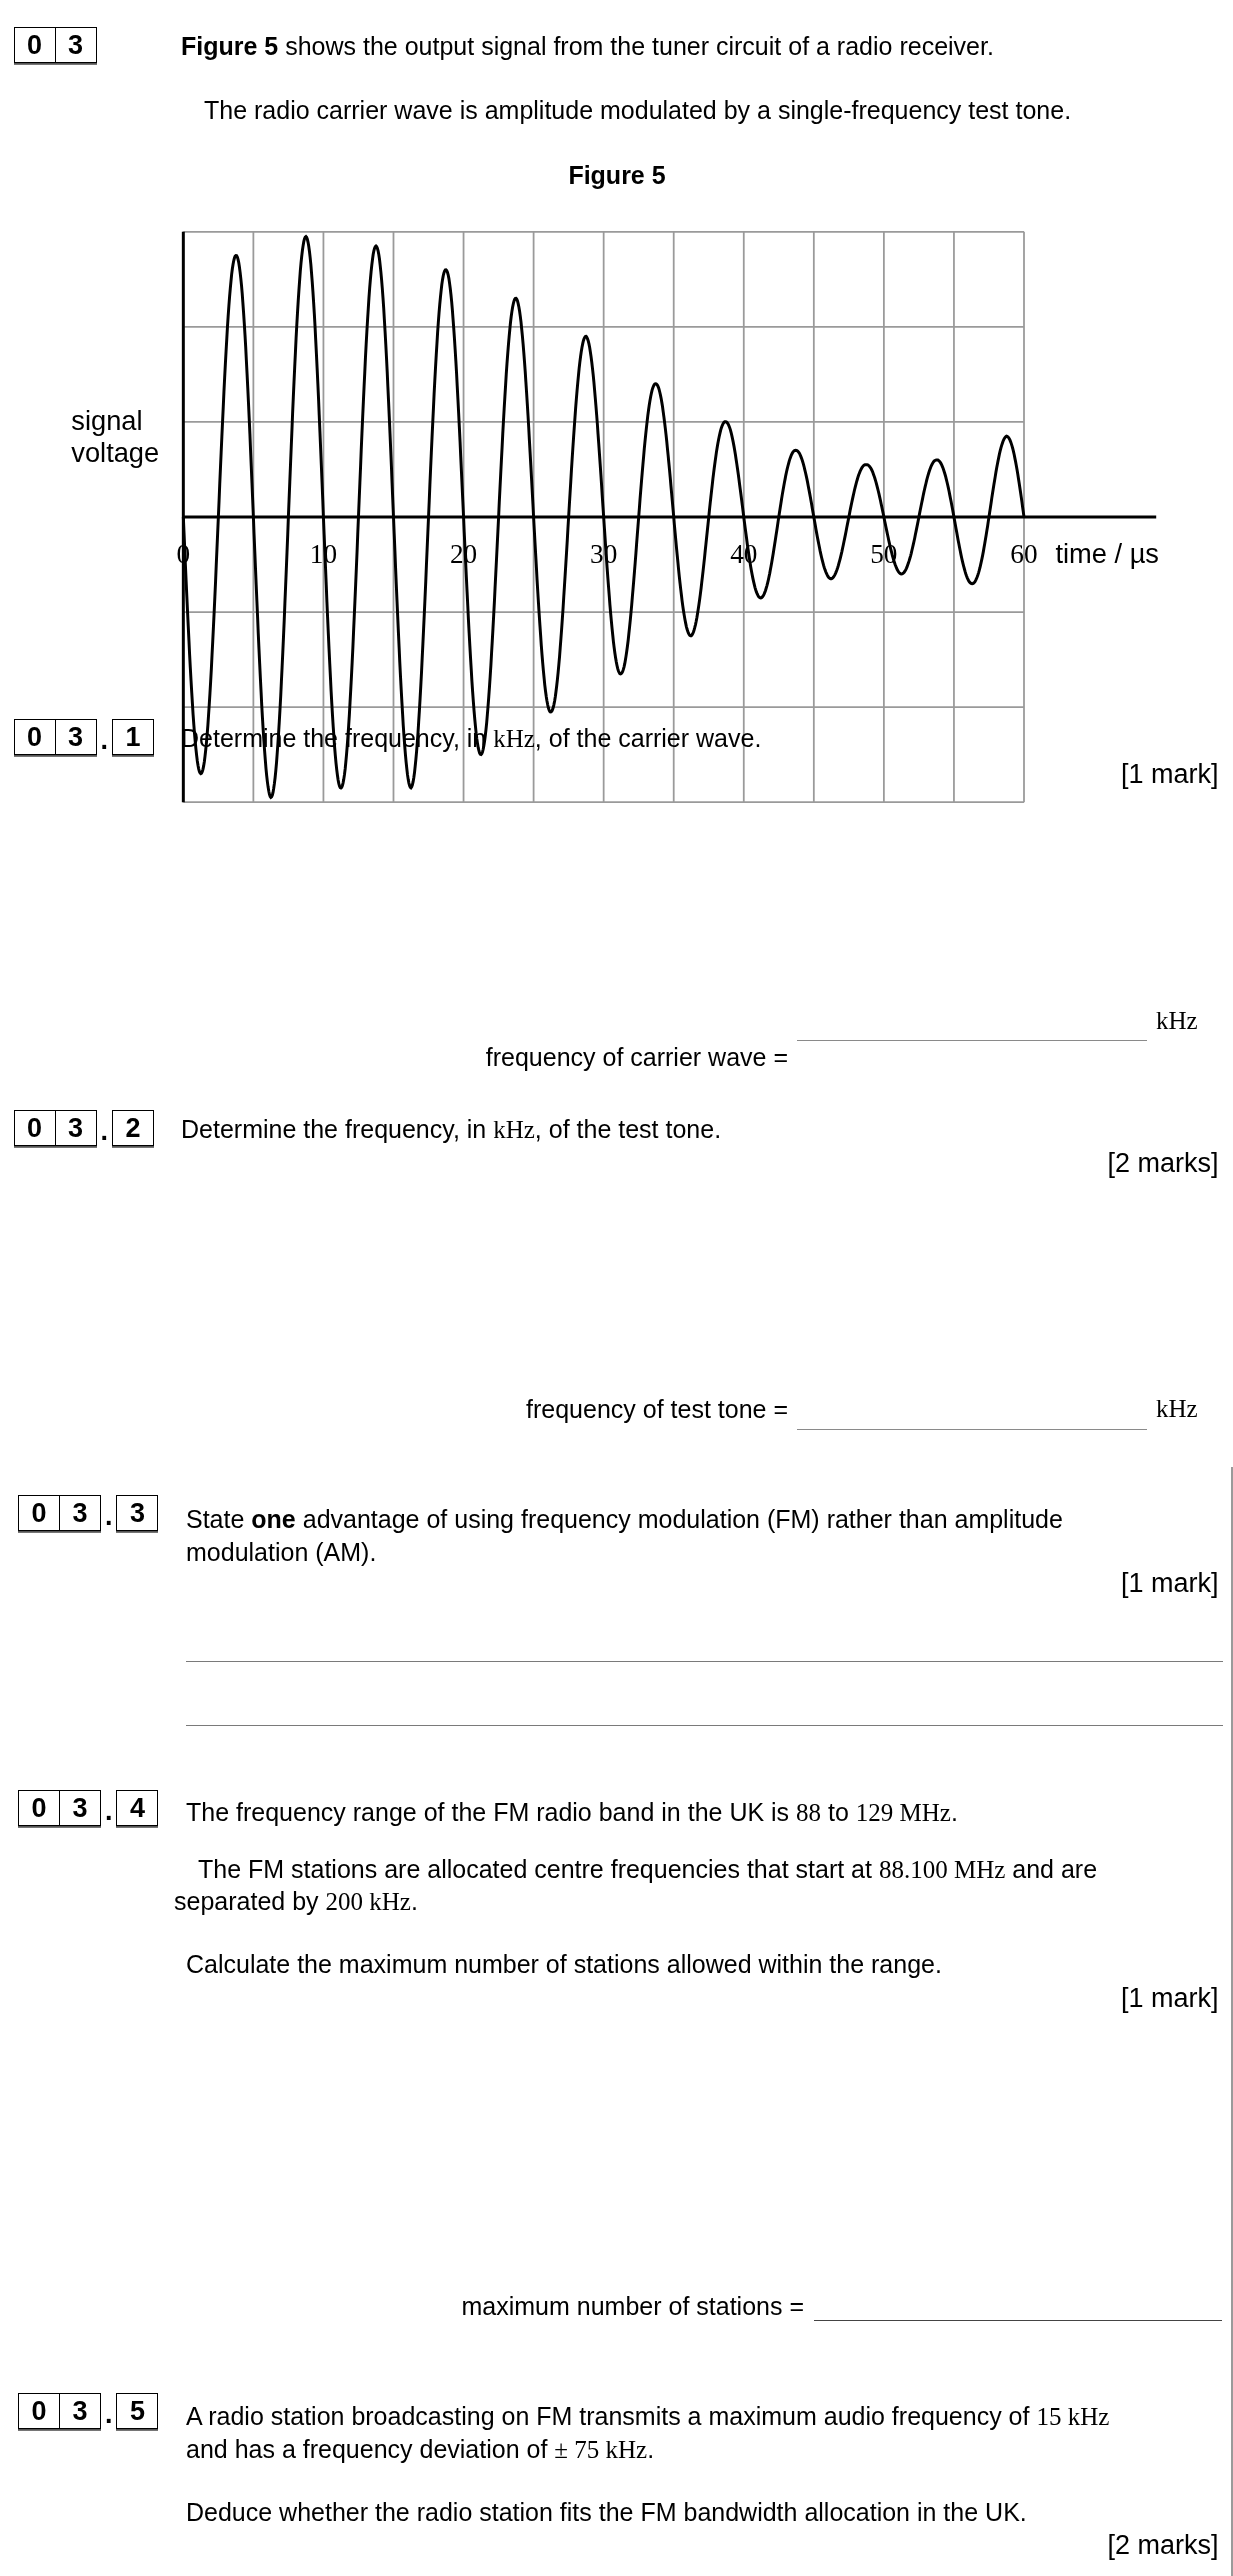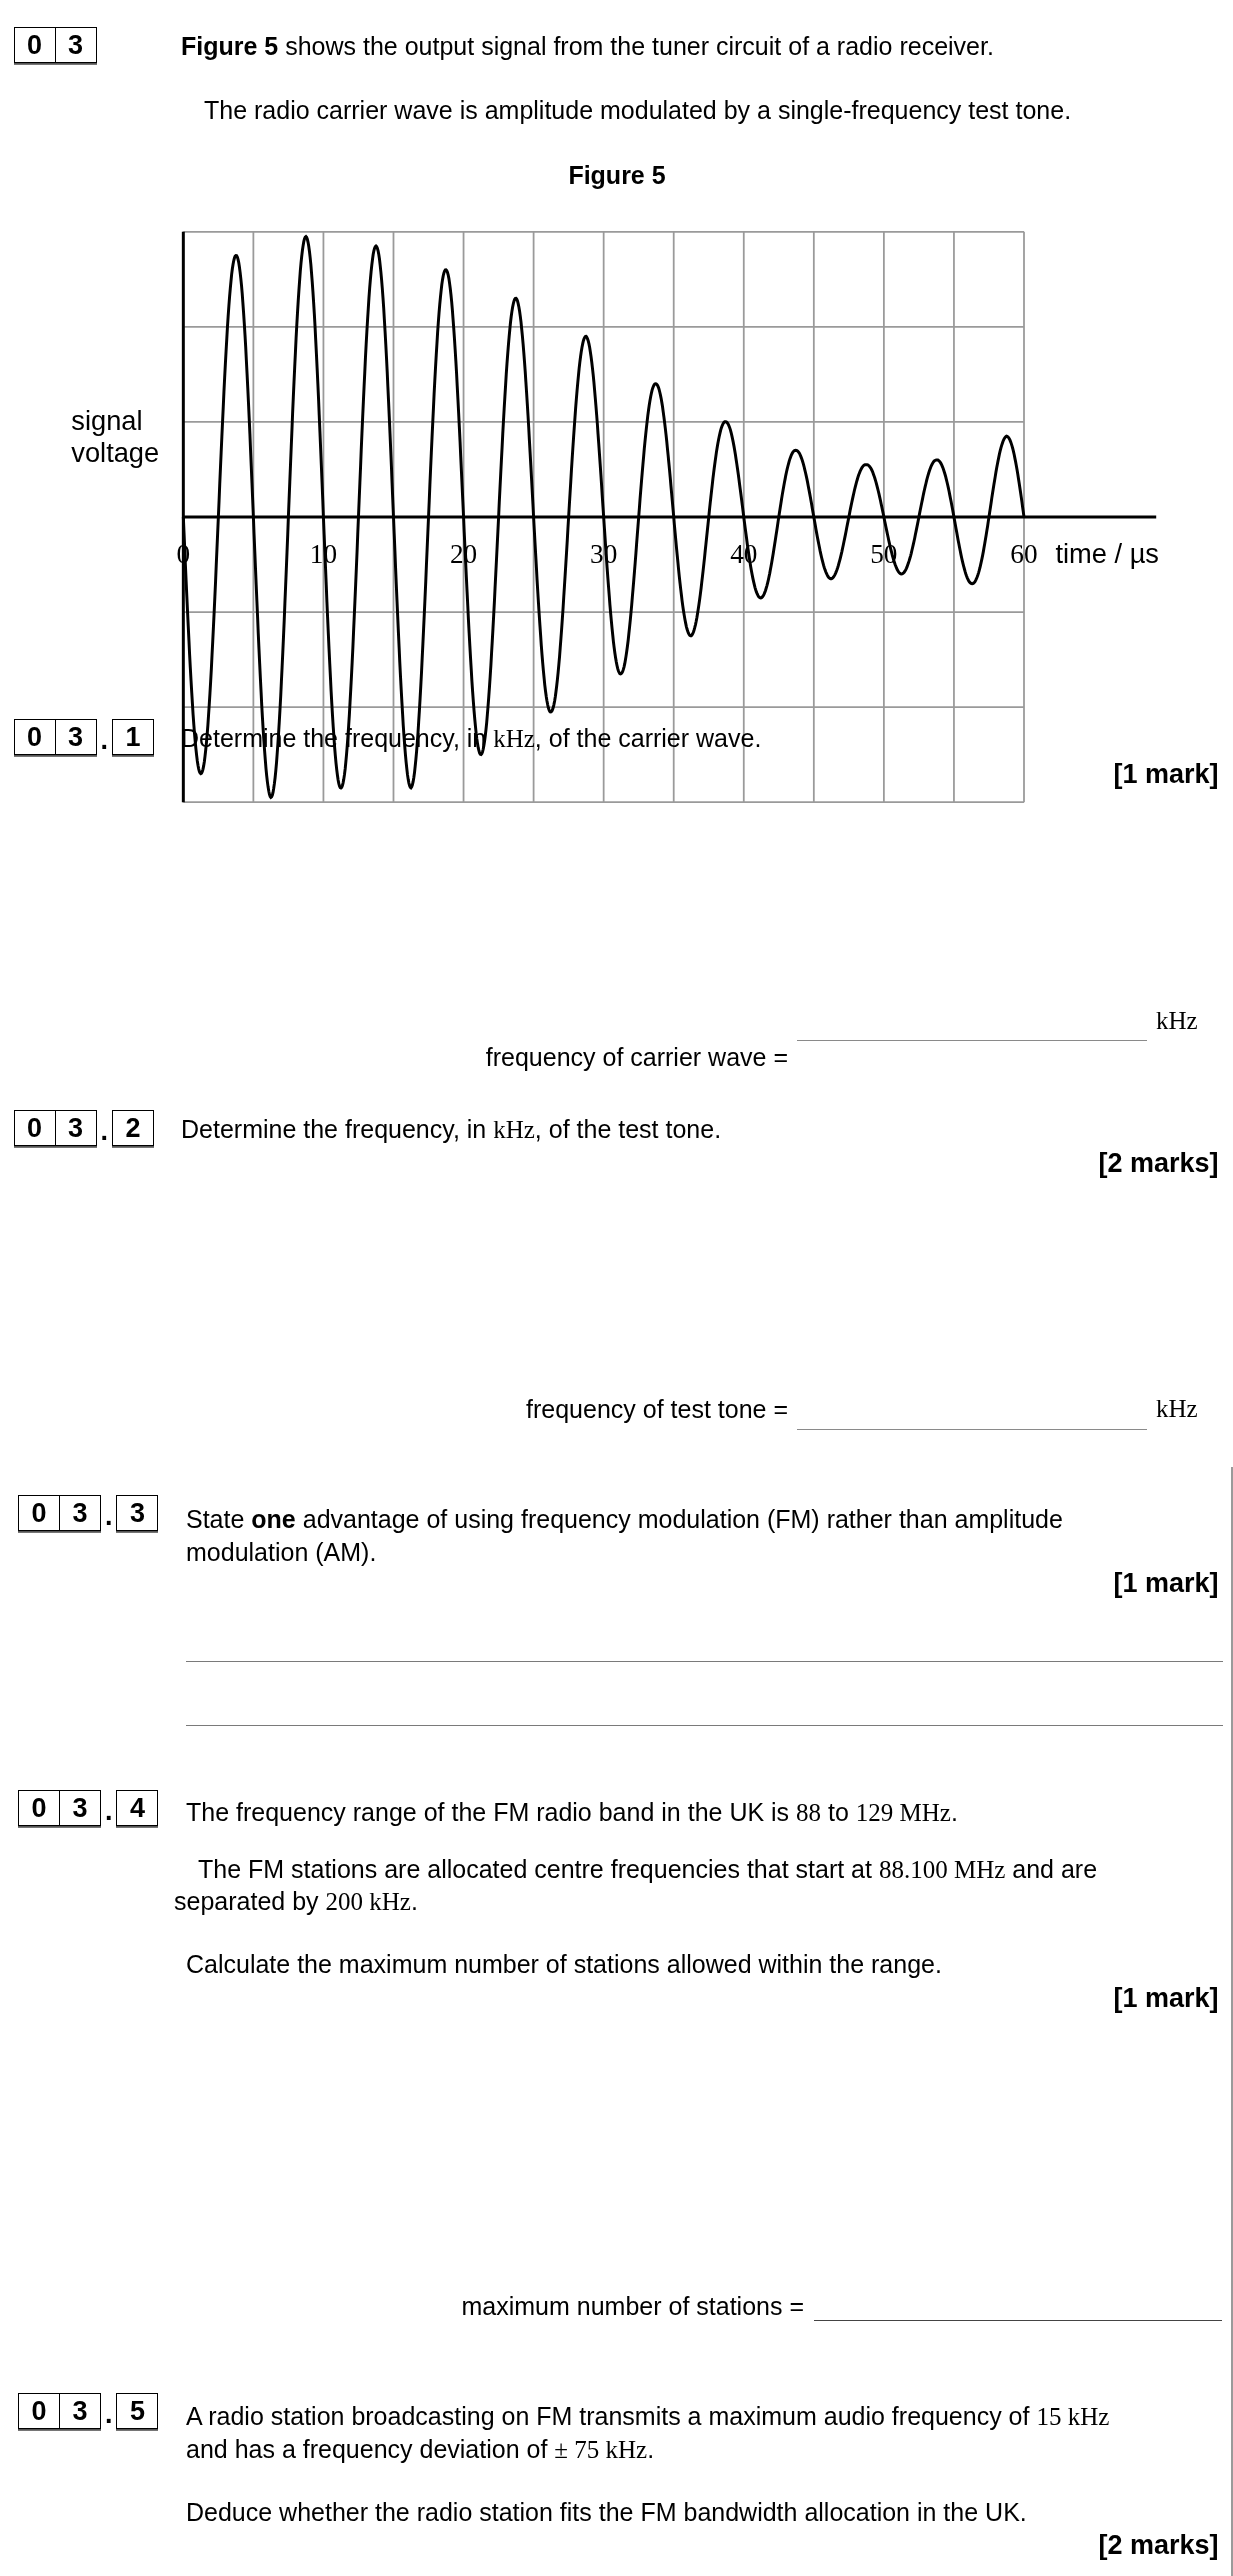--- a/index.html
+++ b/index.html
@@ -8,21 +8,21 @@
   .abs { position:absolute; }
   .txt { font-size:25px; line-height:32px; white-space:nowrap; }
   .serif { font-family:"Liberation Serif", serif; }
   b { font-weight:bold; }
   .qnum { position:absolute; display:flex; align-items:center; height:36px; }
   .qbox { height:34px; border:1.2px solid #000; display:flex; box-shadow:0 1.8px 0 #555; }
   .qcell { width:40px; height:34px; display:flex; align-items:center; justify-content:center;
            font-weight:bold; font-size:27px; }
   .qcell + .qcell { border-left:1.2px solid #000; }
   .qdot { width:15.4px; text-align:center; font-weight:bold; font-size:27px; align-self:flex-end; line-height:30px;}
-  .marks { position:absolute; right:15.4px; font-weight:bold; font-size:27px; line-height:32px; }
+  .marks { position:absolute; right:15.4px; font-weight:normal; font-size:27px; line-height:32px; }
   .ansline { position:absolute; height:0; border-top:1.8px solid #8a8a8a; }
   .writeline { position:absolute; left:186px; width:1037px; height:0; border-top:1.8px solid #7a7a7a; }
   #graph { position:absolute; left:0; top:0; }
 </style>
 </head>
 <body>
 
 <div class="qnum" style="left:13.6px;top:27px;">
   <div class="qbox">
     <div class="qcell">0</div>

